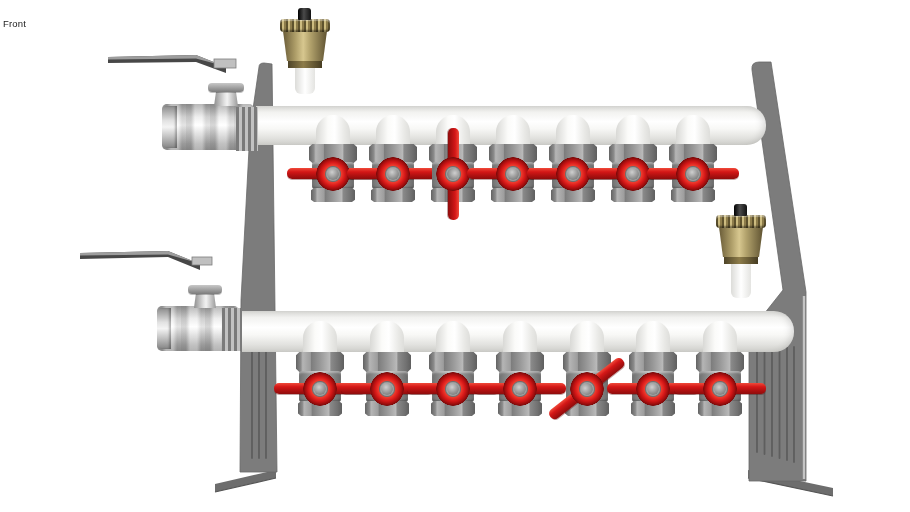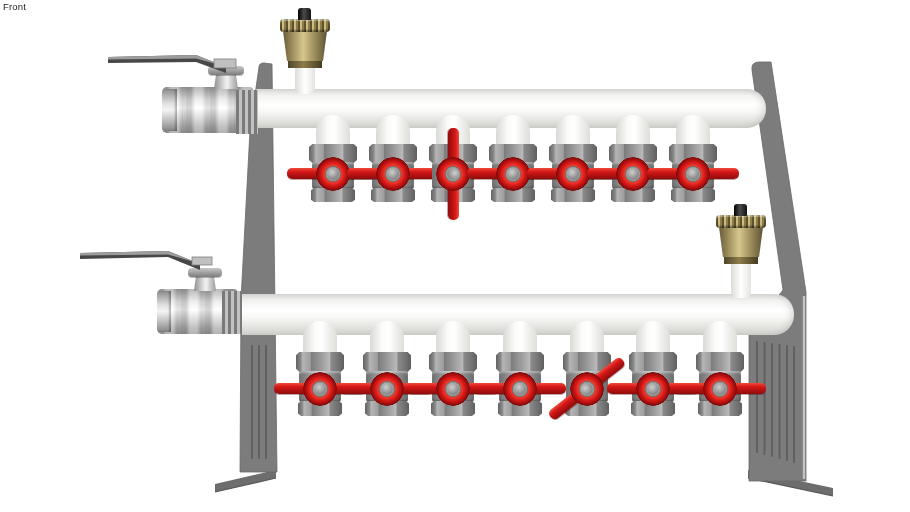--- a/index.html
+++ b/index.html
@@ -1,20 +1,20 @@
 <!DOCTYPE html>
 <html style="--bg: #ffffff; --pipe-white: #f6f6f4; --bracket-gray: #7c7c7c; --bracket-dark: #6b6b6b; --slot-gray: #5e5e5e; --valve-gray: #8f8f8f; --handle-red: #d41717; --handle-red-dark: #8f0c0c; --brass: #b0a06a; --brass-dark: #6e6039; --chrome: #d9d9d9; --lever-dark: #474747; --cap-black: #1c1c1c;"><head>
 <meta charset="utf-8">
 <style>
   html,body{margin:0;padding:0;background:#fff;}
   #stage{position:relative;width:910px;height:512px;background:var(--bg,#fff);overflow:hidden;
          font-family:"Liberation Sans",sans-serif;}
   #stage svg{position:absolute;left:0;top:0;}
 
-  .abs{position:absolute;}
+  .abs{position:absolute;margin-top:17px;}
 
   
   .view-label{left:3px;top:1px;font-size:9.5px;color:#222;letter-spacing:.2px;}
 
   
   .pipe{background:linear-gradient(180deg,#d6d6d3 0%,#f2f2f0 16%,#ffffff 40%,#f8f8f6 58%,#e2e2df 82%,#cdcdc9 100%);
         box-shadow:inset -7px 0 9px -5px rgba(0,0,0,.16);}
   .pipe-top{left:256px;top:89px;width:510px;height:39px;border-radius:0 19px 19px 0;}
   .pipe-bottom{left:242px;top:294px;width:552px;height:41px;border-radius:0 20px 20px 0;}
 

